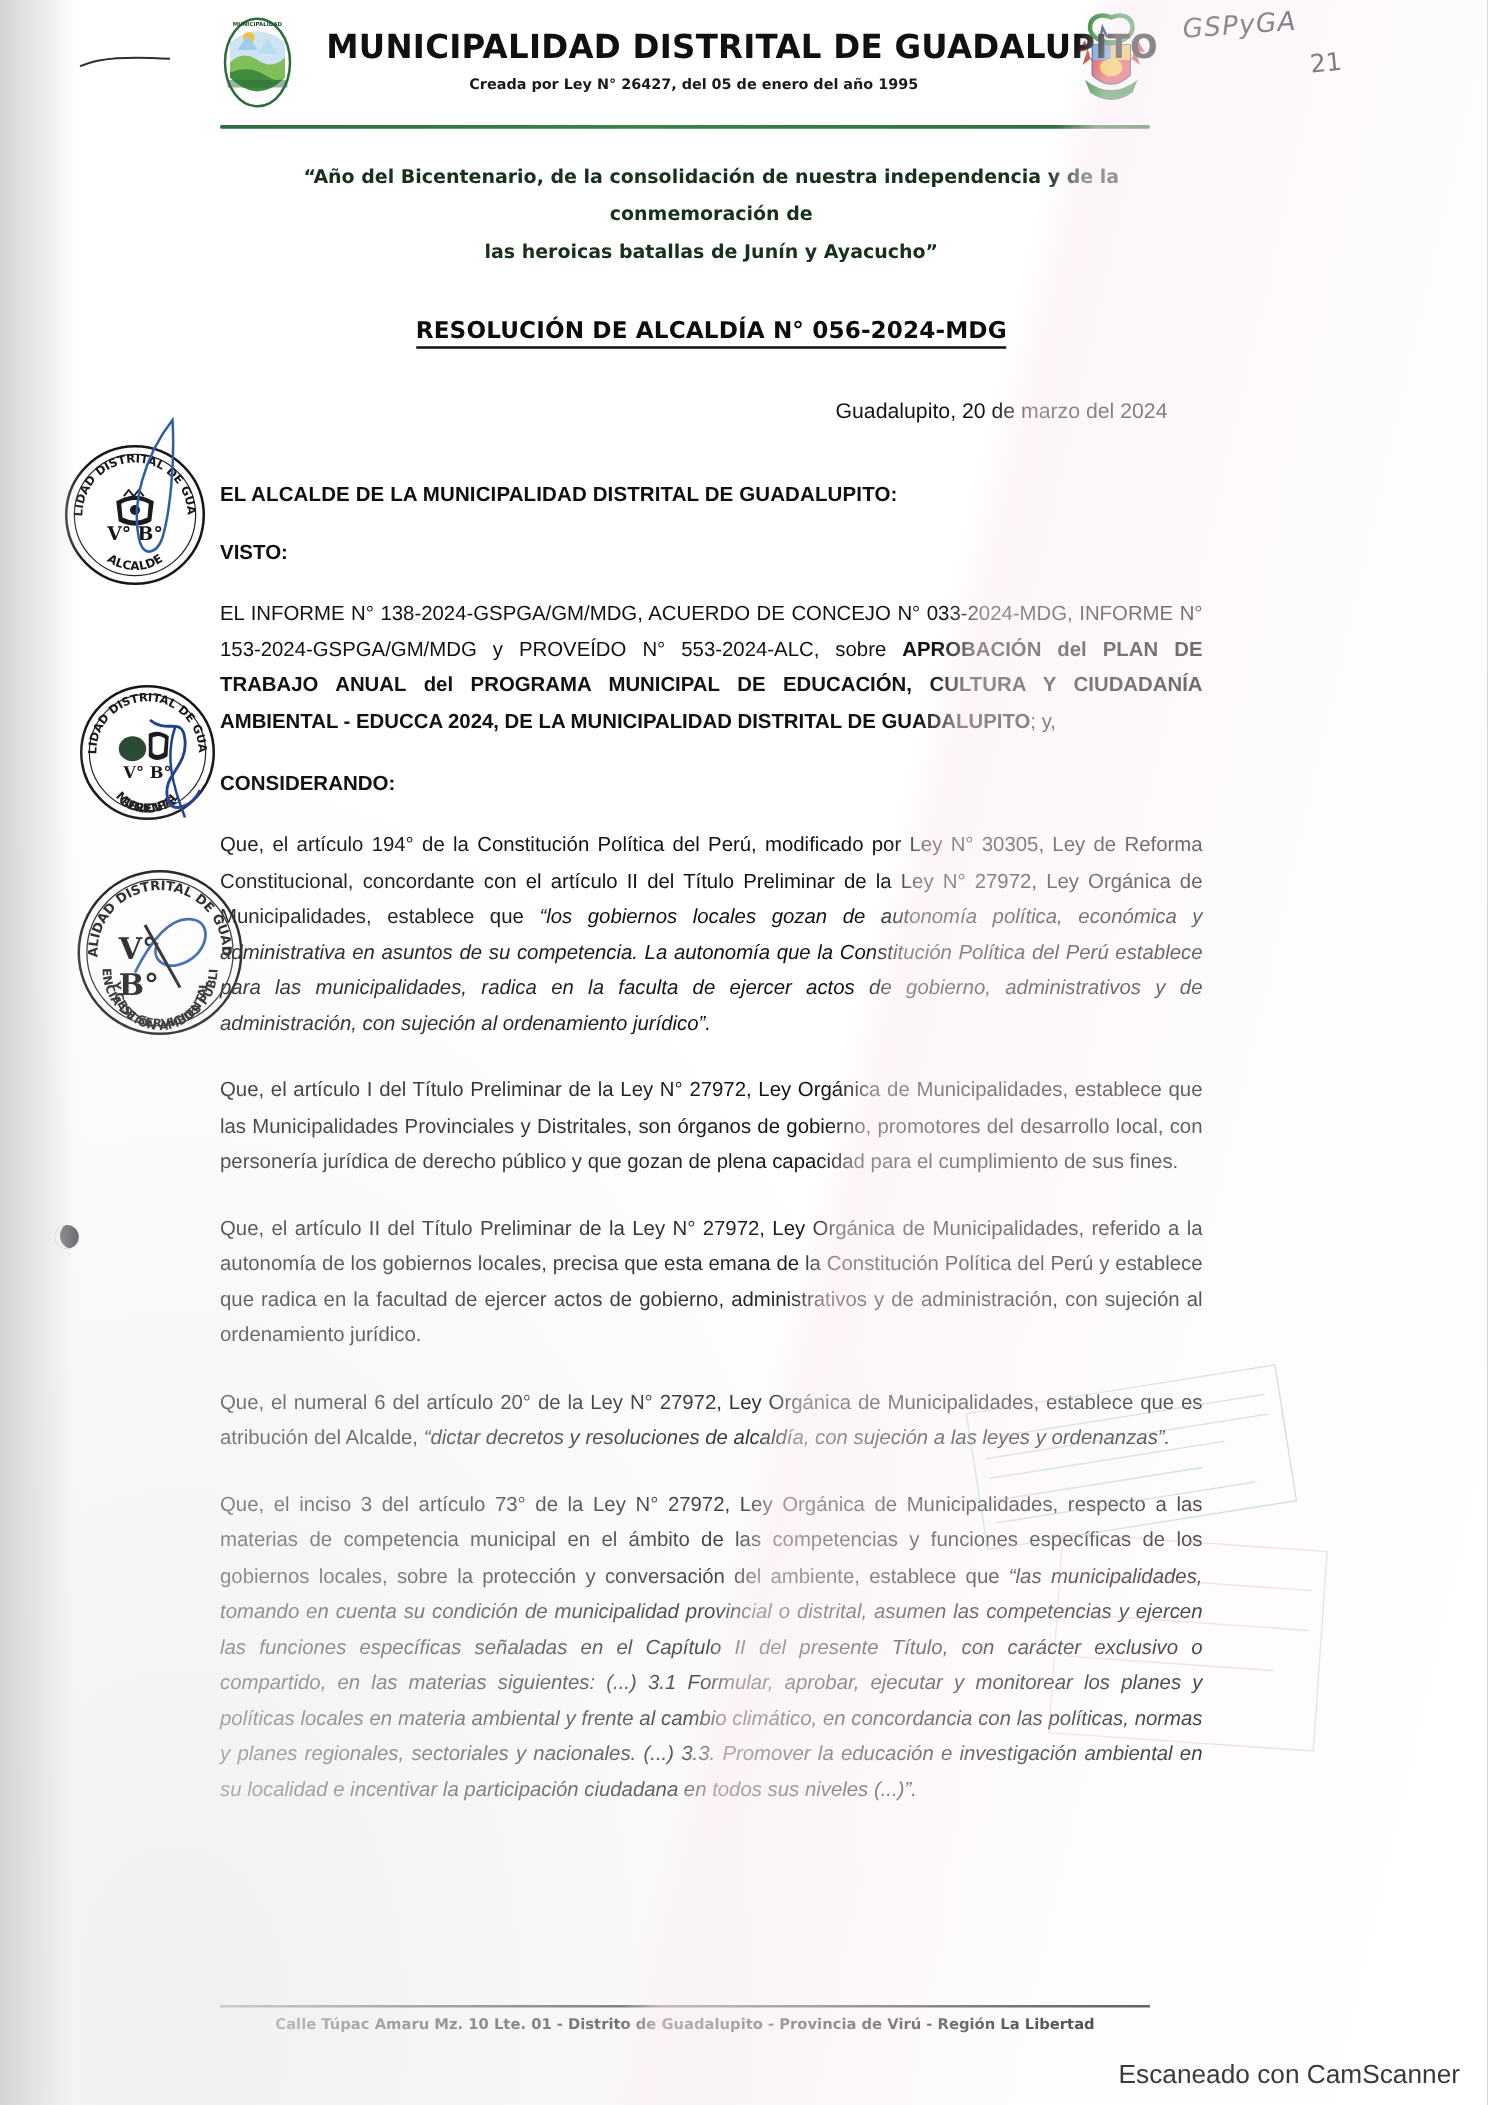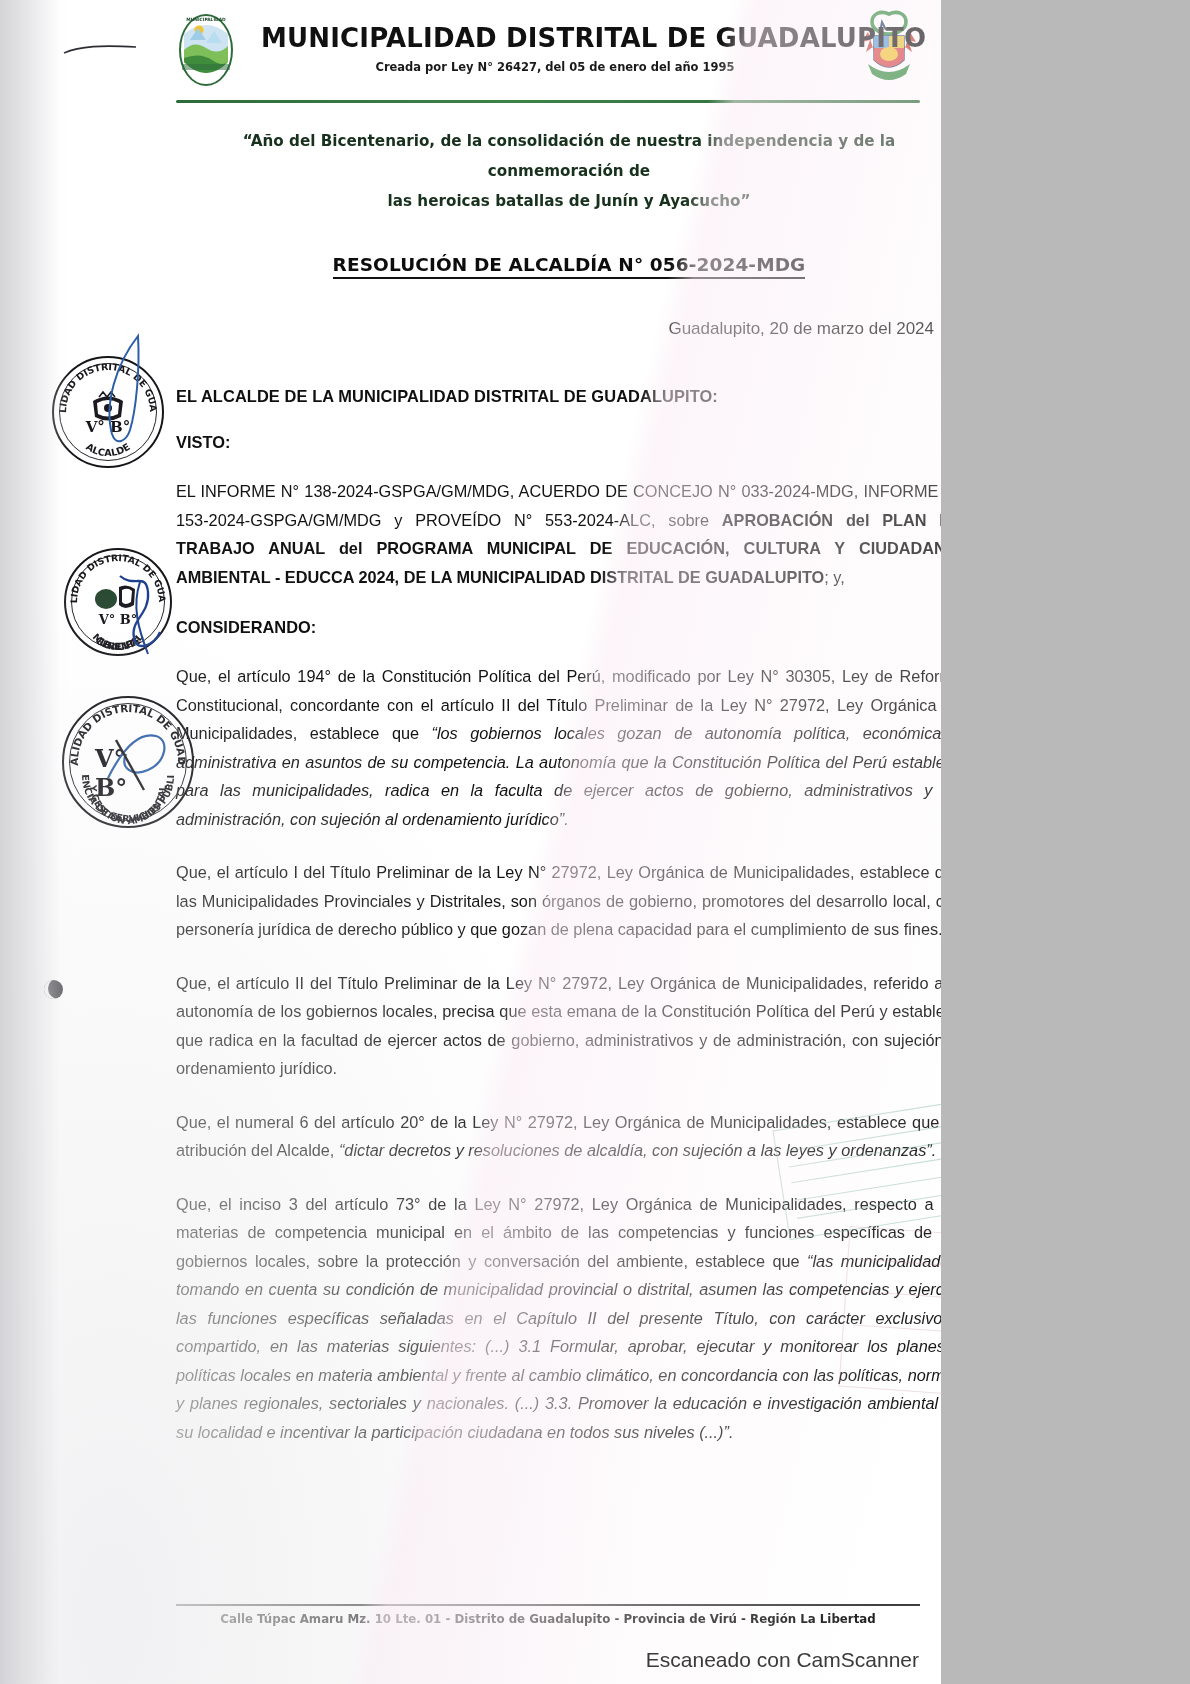--- a/index.html
+++ b/index.html
@@ -5,21 +5,21 @@
   html, body {
     margin: 0;
     padding: 0;
     background: #b9b9b9;
   }
   body {
     font-family: "Liberation Sans", sans-serif;
   }
   .page {
     position: relative;
-    width: 941px;
+    width: 1190px;
     height: 1684px;
     background: #ffffff;
     overflow: hidden;
     box-sizing: border-box;
   }
   
   .scan-tint {
     position: absolute;
     inset: 0;
     pointer-events: none;

